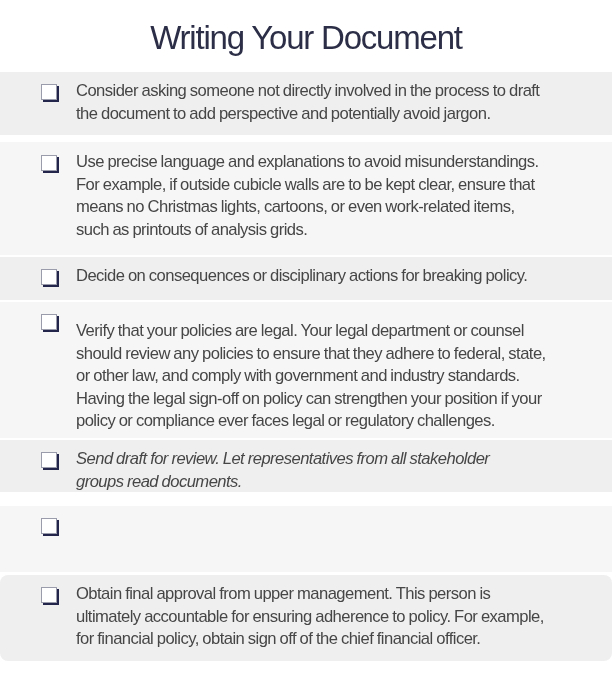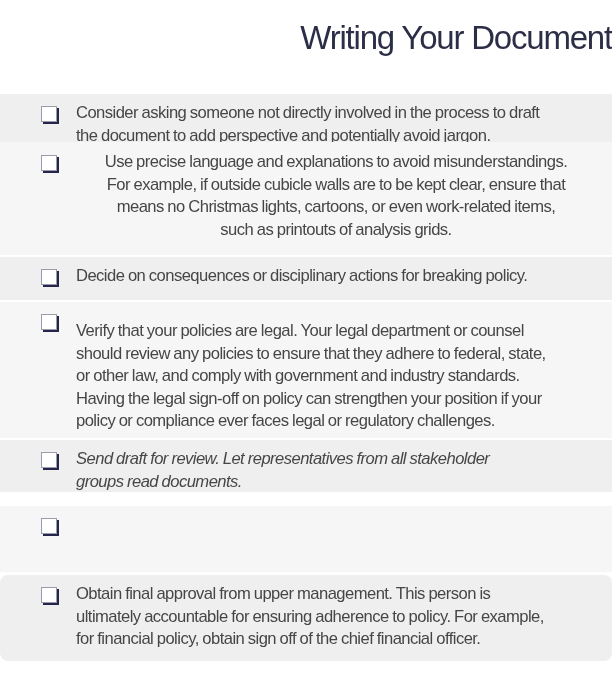--- a/index.html
+++ b/index.html
@@ -12,21 +12,21 @@
       height: 685px;
       overflow: hidden;
       position: relative;
       font-family: "Liberation Sans", sans-serif;
     }
     .title {
       position: absolute;
       left: 0;
       top: 14px;
       width: 612px;
-      text-align: right;
+      text-align: center;
       font-size: 33px;
       font-weight: normal;
       color: #2b2e46;
       letter-spacing: -1.2px;
       margin: 0;
       line-height: 48px;
     }
     .row {
       position: absolute;
       left: 0;
@@ -57,29 +57,29 @@
       white-space: pre-line;
     }
   </style>
 </head>
 <body>
 
 <h1 class="title">Writing Your Document</h1>
 
 <div>
 
-  <div class="row dark" style="top:94px;height:63px;">
+  <div class="row dark" style="top:72px;height:63px;">
     <div class="checkbox" style="top:12px;"></div>
     <div class="item-text" style="top:8px;">Consider asking someone not directly involved in the process to draft
 the document to add perspective and potentially avoid jargon.</div>
   </div>
 
   <div class="row light" style="top:142px;height:113px;">
     <div class="checkbox" style="top:13px;"></div>
-    <div class="item-text" style="top:9px;text-align:center;">Use precise language and explanations to avoid misunderstandings.
+    <div class="item-text" style="top:9px;">Use precise language and explanations to avoid misunderstandings.
 For example, if outside cubicle walls are to be kept clear, ensure that
 means no Christmas lights, cartoons, or even work-related items,
 such as printouts of analysis grids.</div>
   </div>
 
   <div class="row dark" style="top:257px;height:43px;">
     <div class="checkbox" style="top:12px;"></div>
     <div class="item-text" style="top:8px;">Decide on consequences or disciplinary actions for breaking policy.</div>
   </div>
 

